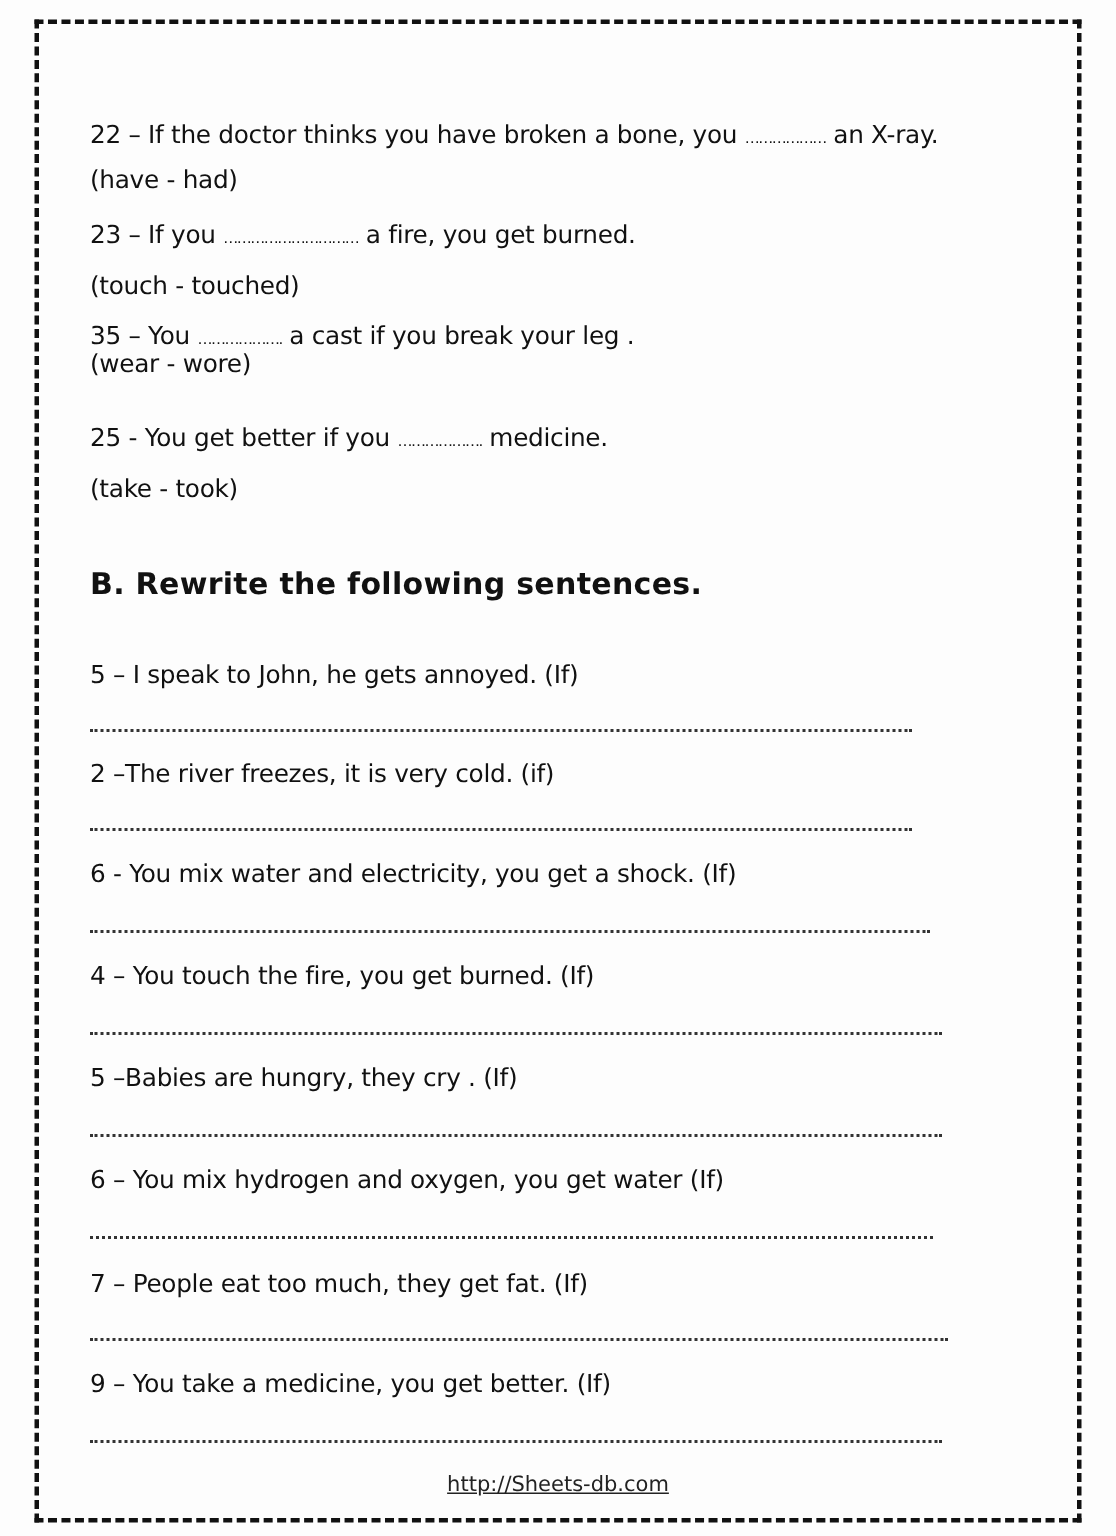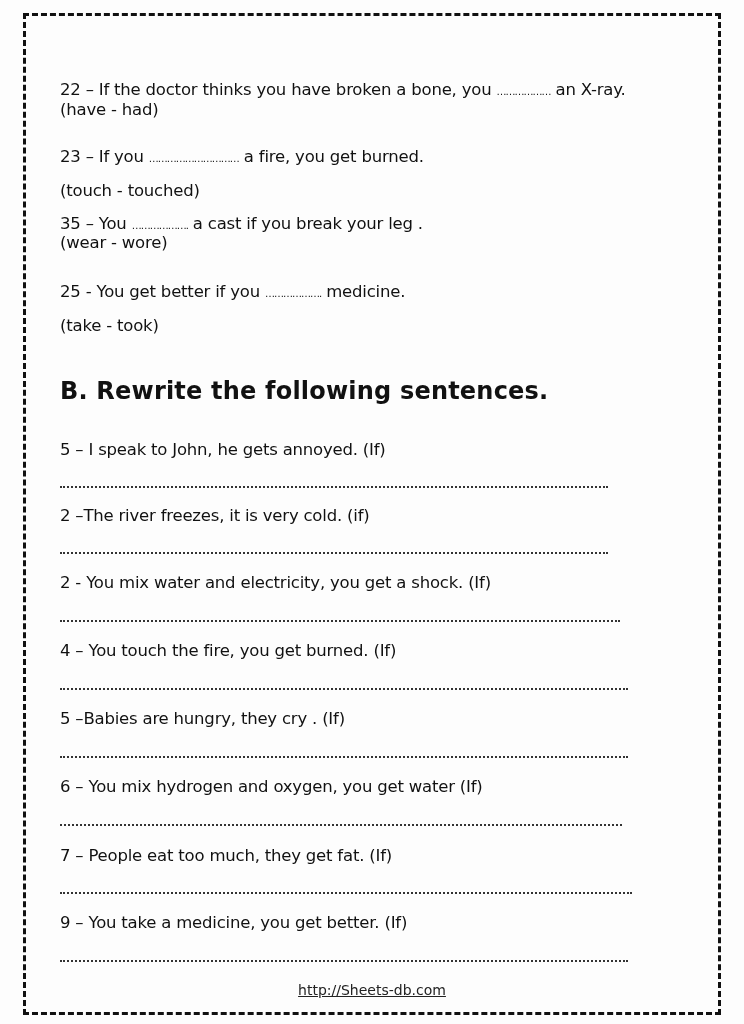--- a/index.html
+++ b/index.html
@@ -22,21 +22,21 @@
       position: absolute;
       left: 60px;
       font-size: 16.5px;
       white-space: nowrap;
       letter-spacing: -0.2px;
     }
     .blank { letter-spacing: -1px; font-size: 10px; vertical-align: baseline; }
     .heading {
       position: absolute;
       left: 60px; top: 377px;
-      font-size: 24px;
+      font-size: 20px;
       font-weight: bold;
       white-space: nowrap;
       letter-spacing: 0.2px;
     }
     .answer {
       position: absolute;
       left: 60px;
       height: 2px;
       border-bottom: 2px dotted #333;
     }
@@ -50,21 +50,21 @@
     .footer span { text-decoration: underline; }
   </style>
 </head>
 <body>
 
 <div class="frame"></div>
 
 <div class="line" style="top:80px">
   <span>22 – If the doctor thinks you have broken a bone, you </span><span class="blank">………………</span><span> an X-ray.</span>
 </div>
-<div class="line" style="top:100px">(have - had)</div>
+<div class="line" style="top:110px">(have - had)</div>
 
 <div class="line" style="top:147px">
   <span>23 – If you </span><span class="blank">…………………………</span><span> a fire, you get burned.</span>
 </div>
 <div class="line" style="top:181px">(touch - touched)</div>
 
 <div class="line" style="top:214px">
   <span>35 – You </span><span class="blank">……………….</span><span> a cast if you break your leg .</span>
 </div>
 <div class="line" style="top:233px">(wear - wore)</div>
@@ -75,21 +75,21 @@
 <div class="line" style="top:316px">(take - took)</div>
 
 <div class="heading">B. Rewrite the following sentences.</div>
 
 <div class="line" style="top:440px">5 – I speak to John, he gets annoyed. (If)</div>
 <div class="answer" style="top:484px; width:548px"></div>
 
 <div class="line" style="top:506px">2 –The river freezes, it is very cold. (if)</div>
 <div class="answer" style="top:550px; width:548px"></div>
 
-<div class="line" style="top:573px">2 - You mix water and electricity, you get a shock. (If)</div>
+<div class="line" style="top:573px">6 - You mix water and electricity, you get a shock. (If)</div>
 <div class="answer" style="top:618px; width:560px"></div>
 
 <div class="line" style="top:641px">4 – You touch the fire, you get burned. (If)</div>
 <div class="answer" style="top:686px; width:568px"></div>
 
 <div class="line" style="top:709px">5 –Babies are hungry, they cry . (If)</div>
 <div class="answer" style="top:754px; width:568px"></div>
 
 <div class="line" style="top:777px">6 – You mix hydrogen and oxygen, you get water (If)</div>
 <div class="answer" style="top:822px; width:562px"></div>

